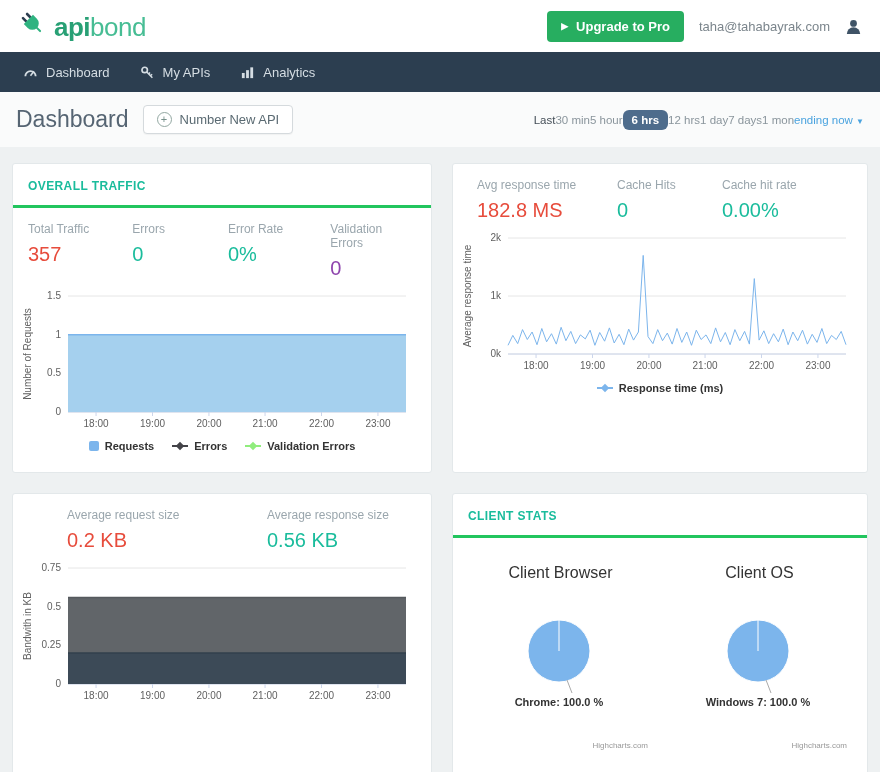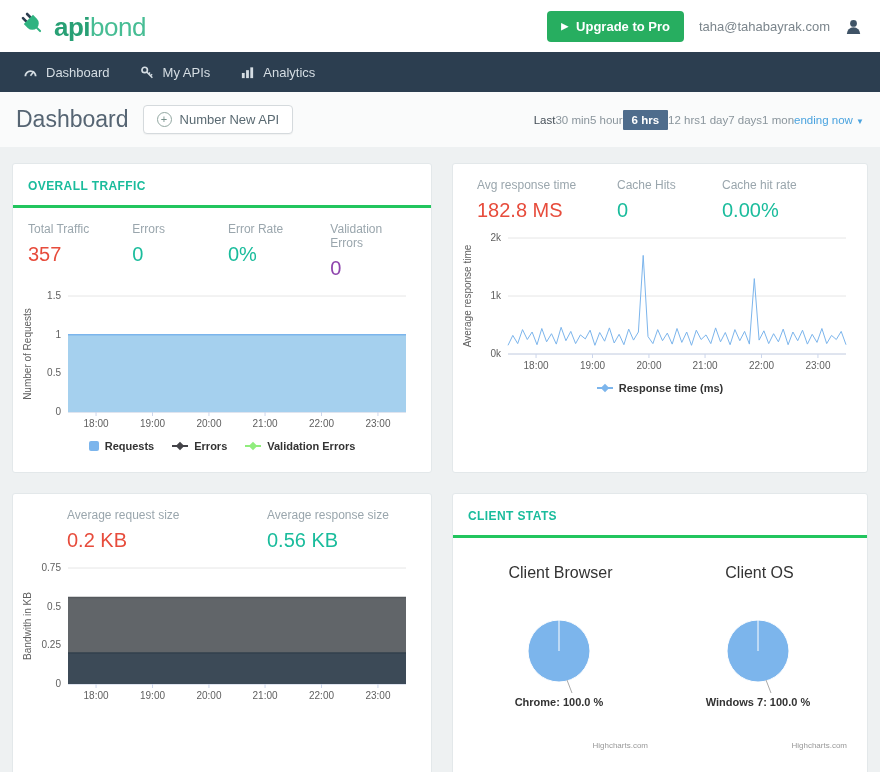--- a/index.html
+++ b/index.html
@@ -25,21 +25,21 @@
 
   
   .page-head{display:flex;align-items:center;padding:13px 16px;background:#fafbfb}
   .page-title{font-size:23px;color:#566573;font-weight:400;margin-right:14px}
   .btn-create{display:flex;align-items:center;gap:8px;background:#fff;border:1px solid #d5dadd;border-radius:4px;
     padding:6px 13px;font-size:13px;color:#5a6a72;cursor:pointer;font-family:inherit;box-shadow:0 1px 1px rgba(0,0,0,.04)}
   .plus-icon{width:15px;height:15px;border:1px solid #93a8a2;border-radius:50%;color:#76908a;font-size:11px;line-height:13px;text-align:center;display:inline-block}
   .range{margin-left:auto;display:flex;align-items:center;font-size:11.5px}
   .range-label{color:#454f58}
   .range-opt{color:#8a959c;cursor:pointer}
-  .range-opt.selected{background:#4e6c8c;color:#fff;border-radius:1px;padding:4px 9px;font-weight:700}
+  .range-opt.selected{background:#4e6c8c;color:#fff;border-radius:6px;padding:4px 9px;font-weight:700}
   .range-ending{color:#4aa3df;cursor:pointer}
   .caret{font-size:8px}
 
   
   .main{display:grid;grid-template-columns:420px 416px;gap:20px;padding:16px 12px;grid-auto-rows:310px}
   .card{background:#fff;border:1px solid #e3e8ea;border-radius:3px;overflow:hidden}
   .card-title{font-size:12px;font-weight:700;color:#1abc9c;letter-spacing:.4px;padding:15px 15px 12px;border-bottom:3px solid #22c55e}
   .stats{display:flex;padding:14px 15px 0}
   .stat-label{font-size:12px;color:#9aa6ad;margin-bottom:7px}
   .stat-value{font-size:20px}

